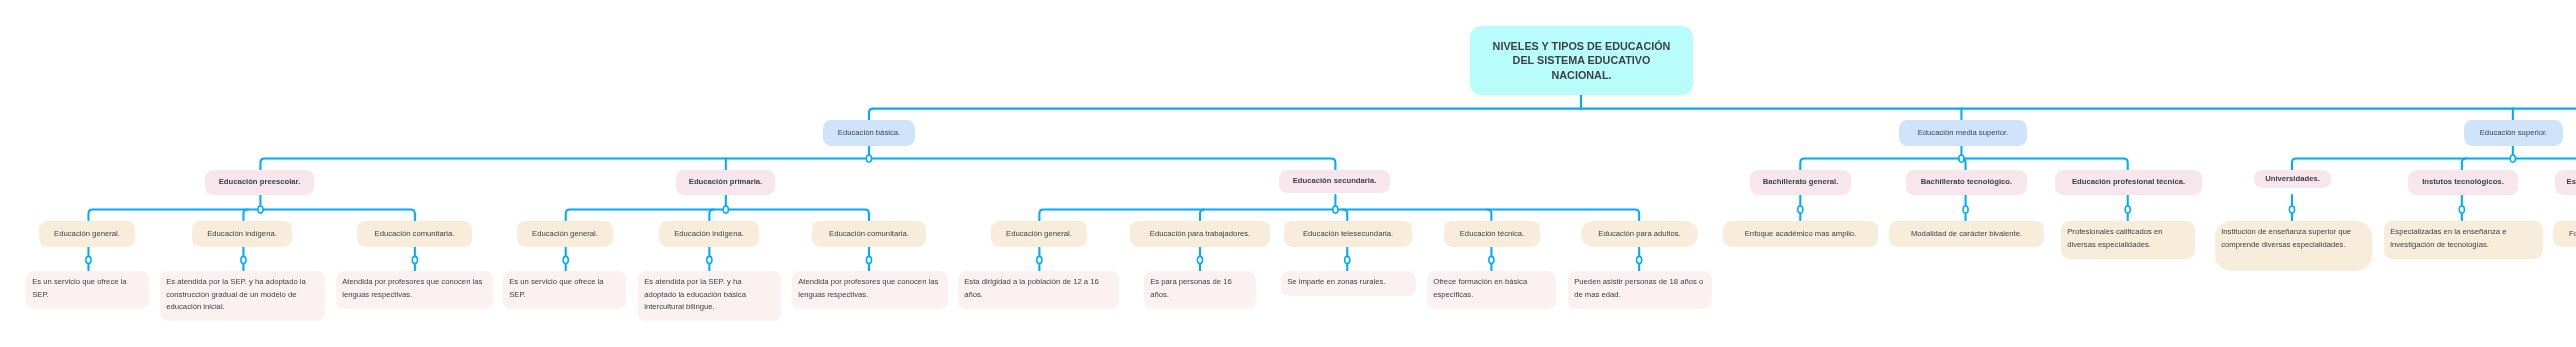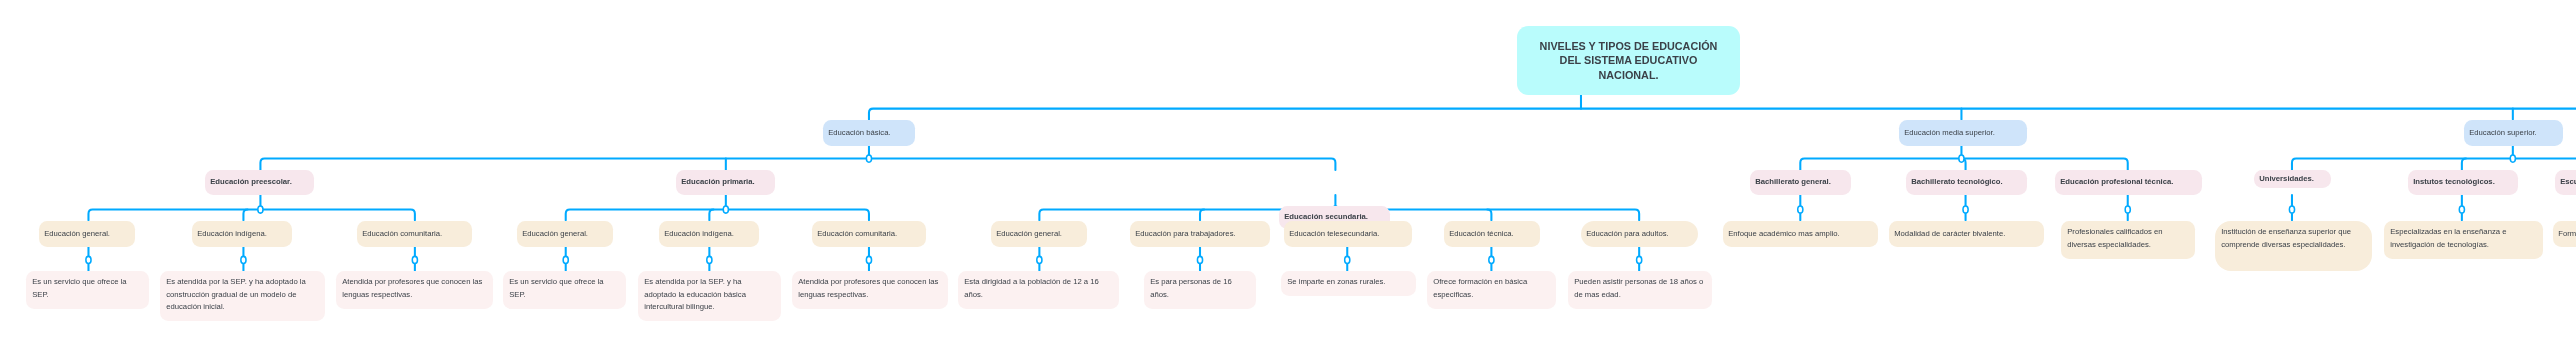--- a/index.html
+++ b/index.html
@@ -3,24 +3,24 @@
 <meta charset="utf-8">
 <style>
   html, body { margin: 0; padding: 0; background: #ffffff; }
   body { width: 3163px; height: 347px; position: relative; overflow: hidden;
          font-family: "Liberation Sans", "DejaVu Sans", sans-serif; color: #3b4148; }
   #canvas { position: absolute; left: 0; top: 0; width: 3163px; height: 347px; }
   svg.lines { position: absolute; left: 0; top: 0; width: 3163px; height: 347px; }
   .node { position: absolute; box-sizing: border-box; border-radius: 8.2px;
           display: flex; align-items: center; font-size: 7.7px; line-height: 12.4px;
           padding: 0 5.2px; white-space: normal; }
-  .node.center { text-align: center; }
+  .node.center { justify-content: center; text-align: center; }
   .node.left { justify-content: flex-start; text-align: left; padding: 5.2px 6.2px; align-items: flex-start; }
   .root { background: #b9fcfc; font-weight: bold; font-size: 10.8px; line-height: 14.4px;
-          text-align: center; padding: 0 12.4px; border-radius: 11.3px; margin-left: 47px; }
+          text-align: center; padding: 0 12.4px; border-radius: 11.3px; }
   .lvl1 { background: #cfe4fa; }
   .pink { background: #f7e7ed; font-weight: bold; }
   .beige { background: #f8eddb; }
   .desc { background: #fcf1f1; }
 </style>
 </head>
 <body>
 
 <div id="canvas">
 
@@ -123,21 +123,21 @@
   <div class="node lvl1 center" style="left:2464px;top:120px;width:99px;height:26px;">
     <span>Educación superior.</span>
     </div>
 
   <div class="node pink center" style="left:205px;top:170px;width:109px;height:25px;">
     <span>Educación preescolar.</span>
     </div>
   <div class="node pink center" style="left:676px;top:170px;width:99px;height:25px;">
     <span>Educación primaria.</span>
     </div>
-  <div class="node pink center" style="left:1279px;top:170px;width:111px;height:23px;margin-top:36px;">
+  <div class="node pink center" style="left:1279px;top:170px;width:111px;height:23px;">
     <span>Educación secundaria.</span>
     </div>
 
   <div class="node beige center" style="left:39px;top:221px;width:96px;height:26px;">
     <span>Educación general.</span>
     </div>
   <div class="node beige center" style="left:192px;top:221px;width:100px;height:26px;">
     <span>Educación indígena.</span>
     </div>
   <div class="node beige center" style="left:357px;top:221px;width:115px;height:26px;">

